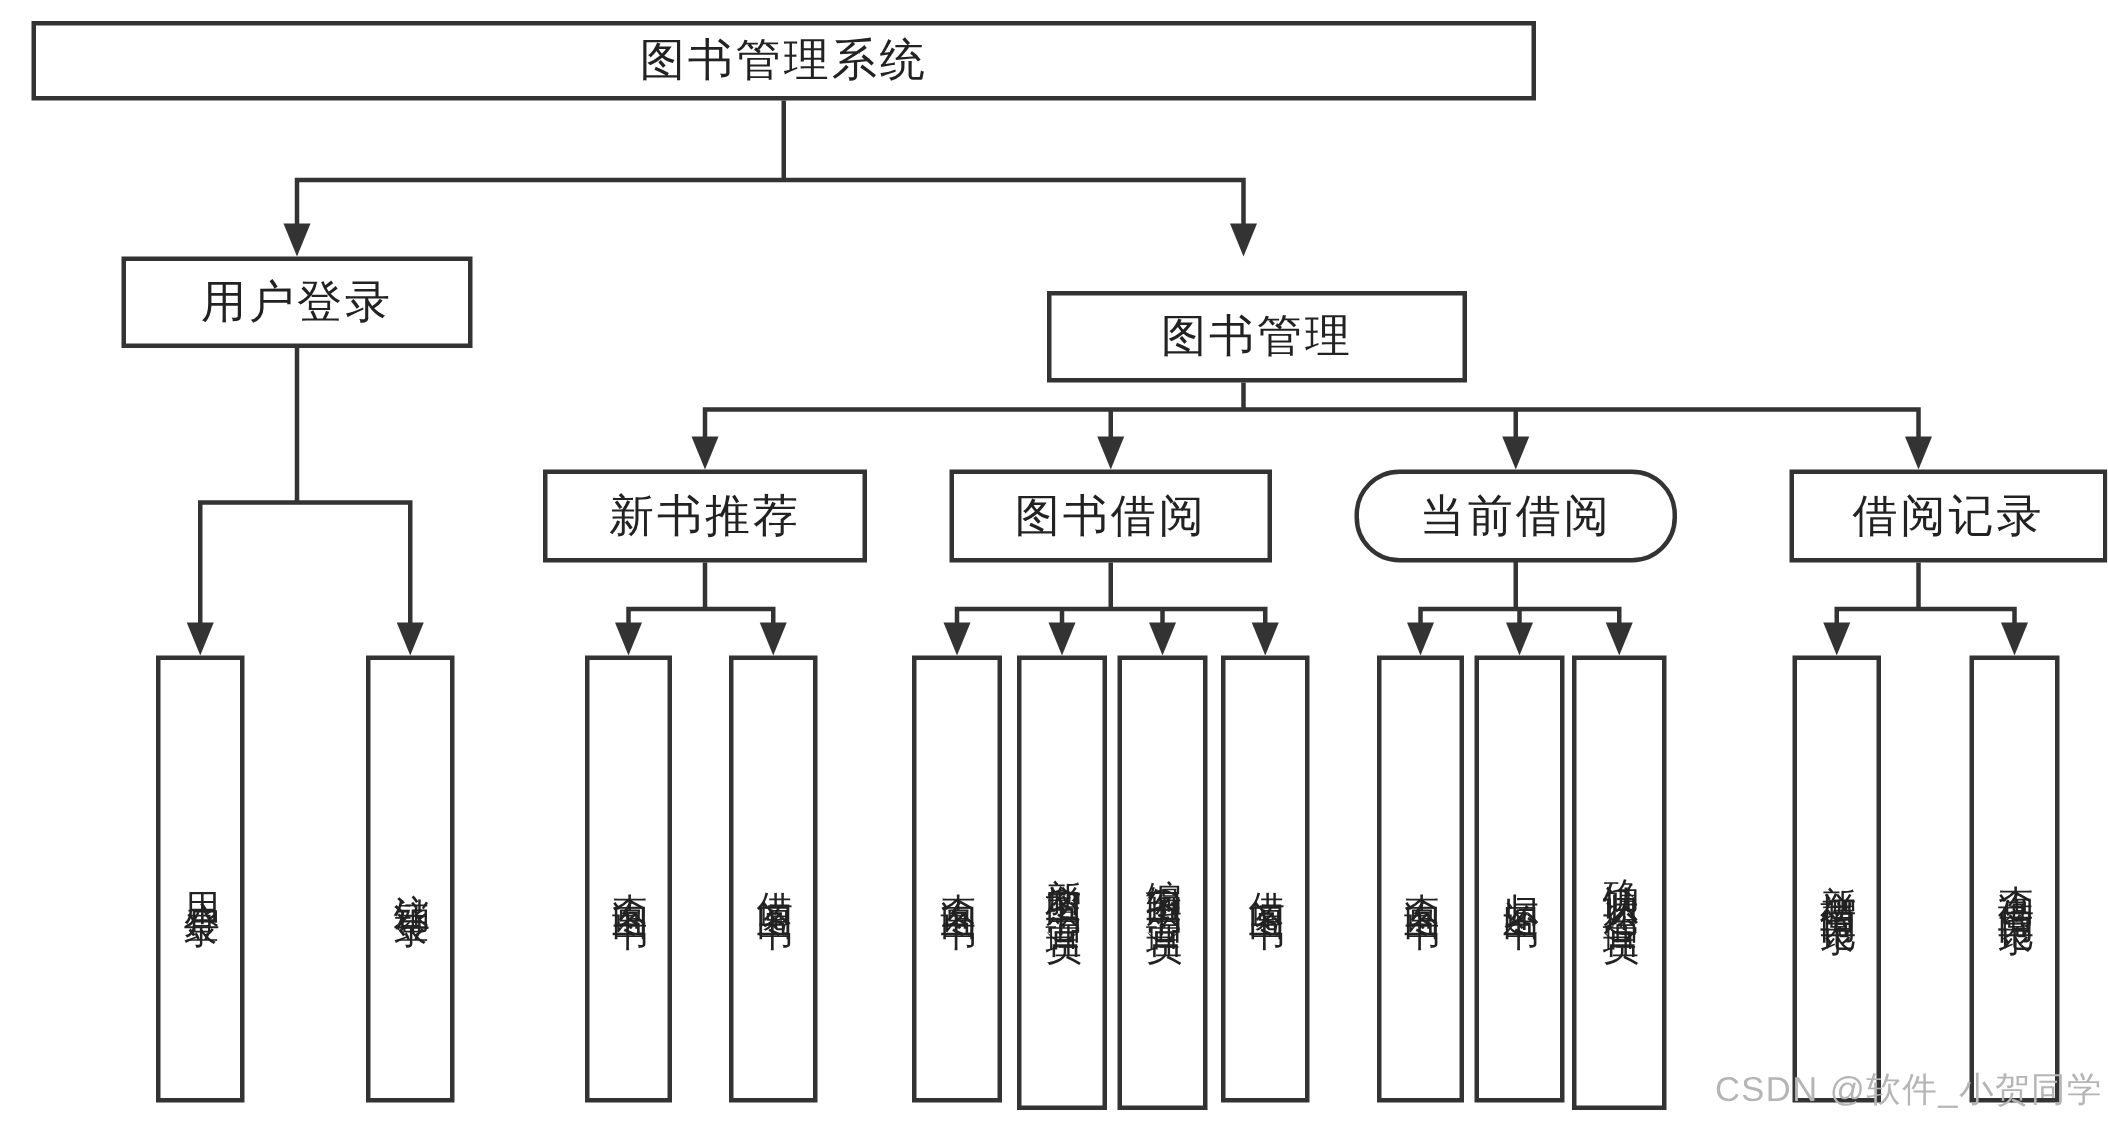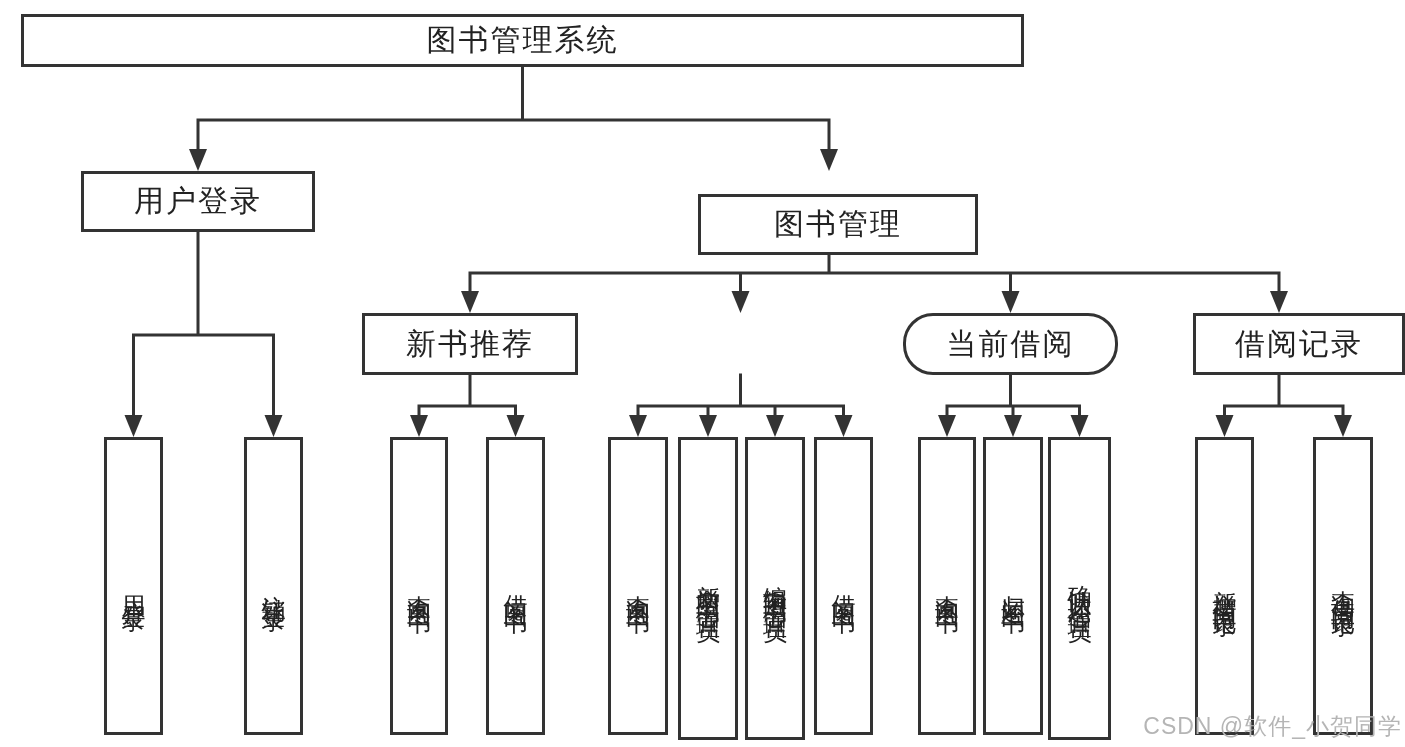--- a/index.html
+++ b/index.html
@@ -86,20 +86,21 @@
       <polygon points="1334,415 1352,415 1343,437"></polygon>
     </g>
   </svg>
 
   <div class="node h" style="left:21px;top:14px;width:1003px;height:53px;">图书管理系统</div>
 
   <div class="node h" style="left:81px;top:171px;width:234px;height:61px;">用户登录</div>
   <div class="node h" style="left:698px;top:171px;width:280px;height:61px;margin-top:23px;">图书管理</div>
 
   <div class="node h" style="left:362px;top:313px;width:216px;height:62px;text-align:center;">新书推荐</div>
+  <div class="node h" style="left:633px;top:313px;width:215px;height:62px;">图书借阅</div>
   <div class="node h" style="left:903px;top:313px;width:215px;height:62px;border-radius:30px;">当前借阅</div>
   <div class="node h" style="left:1173px;top:313px;width:212px;height:62px;margin-left:20px;">借阅记录</div>
 
   <div class="node v" style="left:104px;top:437px;width:59px;height:298px;">用户登录</div>
   <div class="node v" style="left:244px;top:437px;width:59px;height:298px;">注销登录</div>
 
   <div class="node v" style="left:390px;top:437px;width:58px;height:298px;">查询图书</div>
   <div class="node v" style="left:486px;top:437px;width:59px;height:298px;">借阅图书</div>
 
   <div class="node v" style="left:608px;top:437px;width:60px;height:298px;">查询图书</div>

